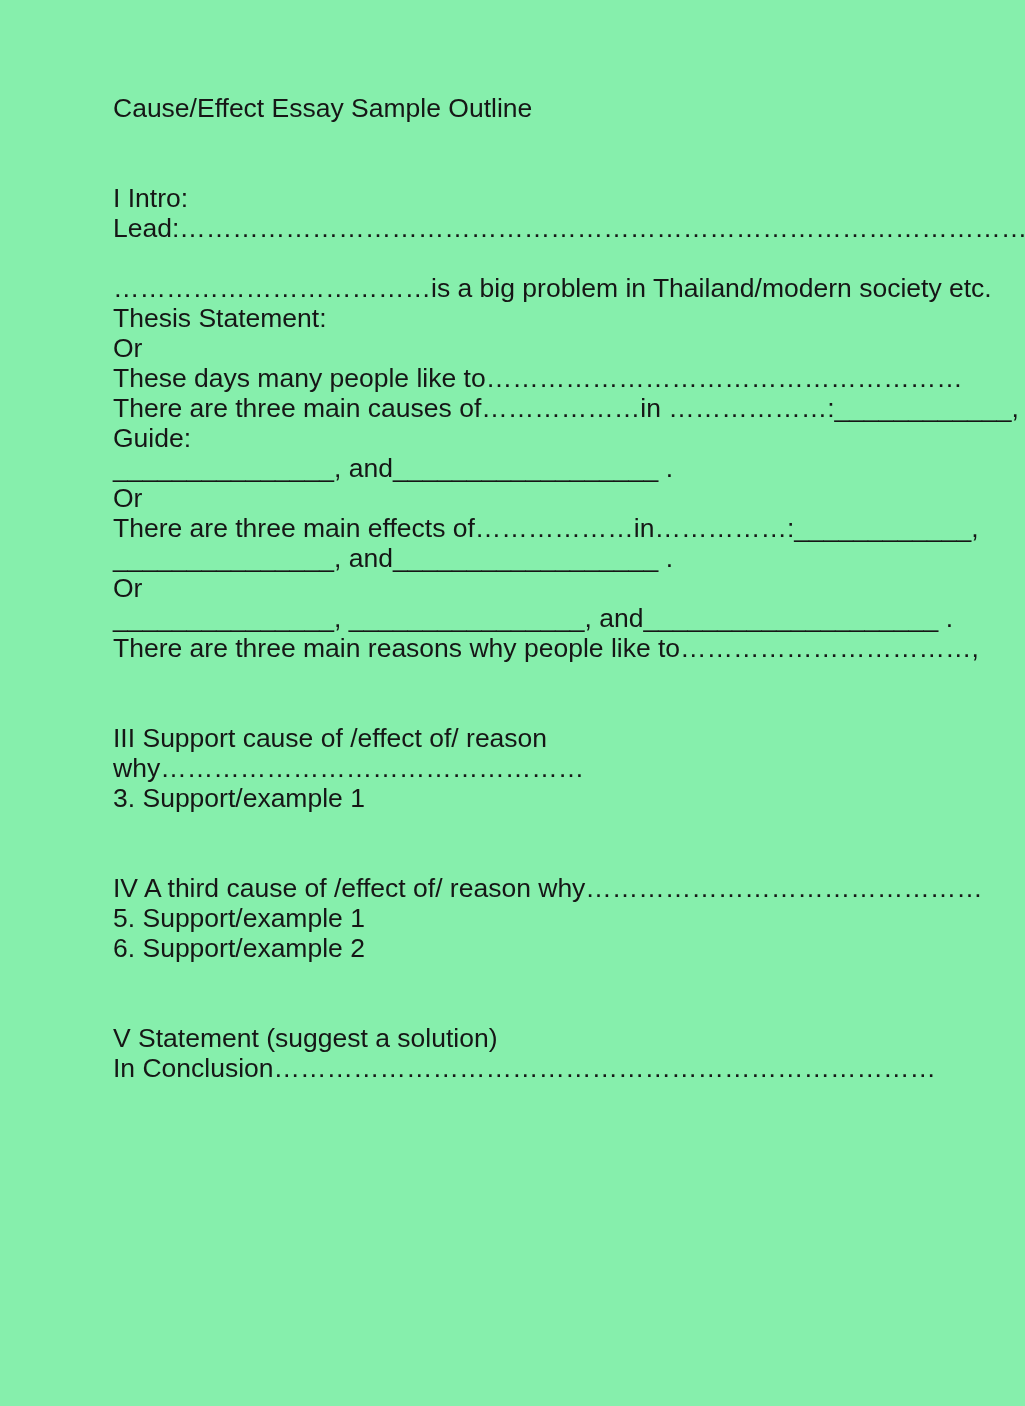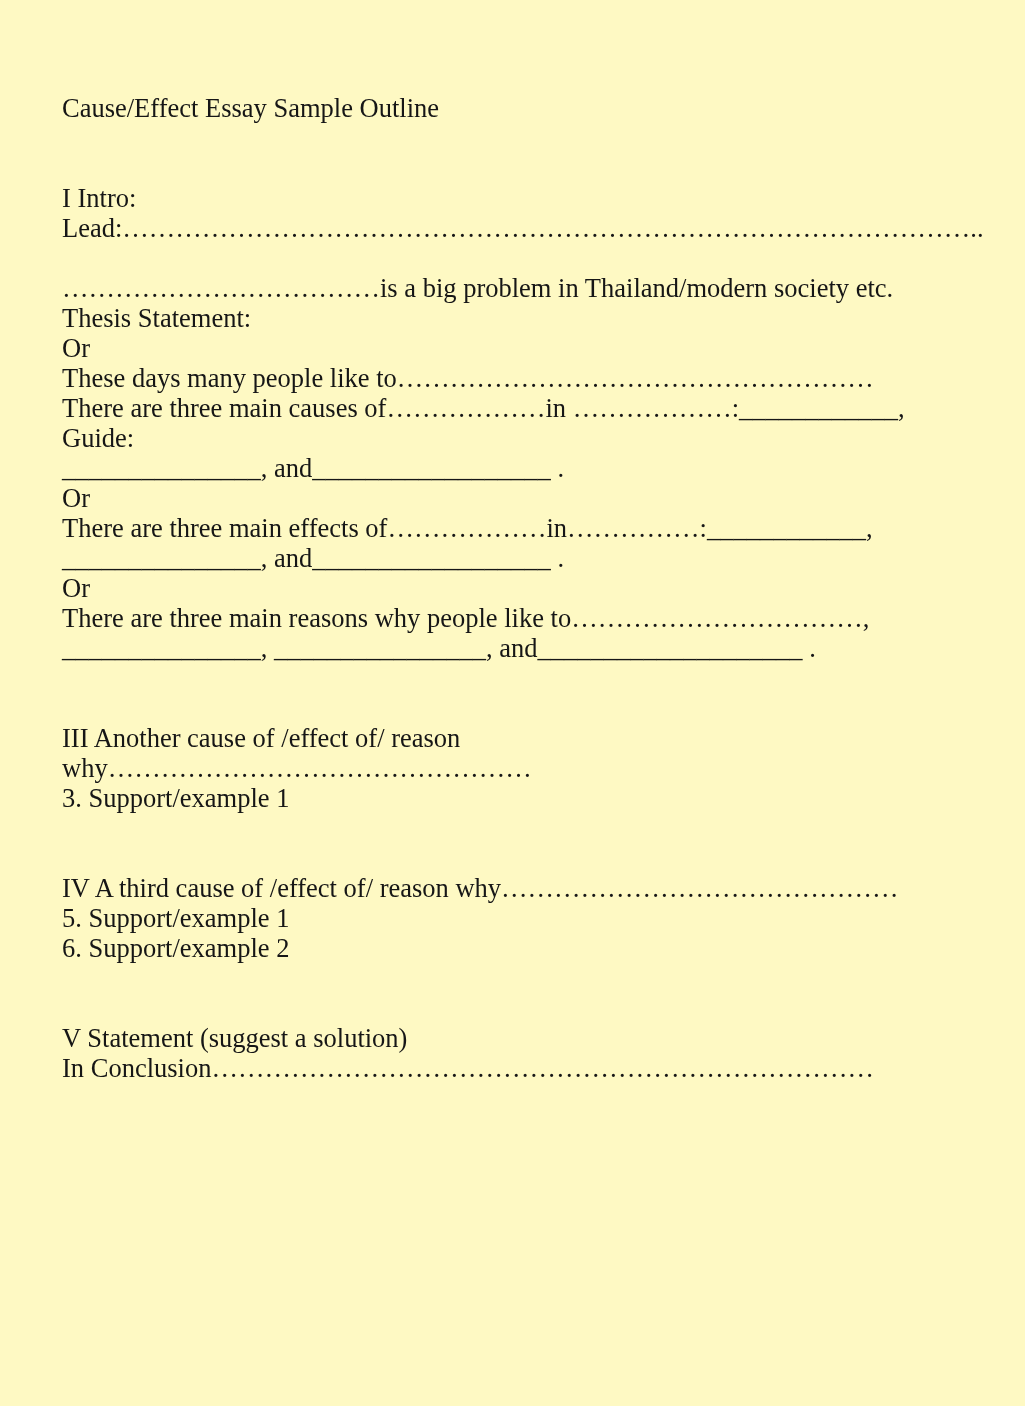--- a/index.html
+++ b/index.html
@@ -9,26 +9,26 @@
   }
   body {
     width: 1025px;
     height: 1406px;
     overflow: hidden;
   }
   .page {
     box-sizing: border-box;
     width: 1025px;
     height: 1406px;
-    padding: 93px 40px 0 62px;
-    font-family: Liberation Serif, serif;
+    padding: 93px 40px 0 113px;
+    font-family: Liberation Sans, sans-serif;
     font-size: 26.5px;
     line-height: 30px;
     color: #161616;
-    background: #fef9c3;
+    background: #86efac;
   }
   .line {
     white-space: nowrap;
     min-height: 30px;
   }
   h1.line {
     margin: 0;
     font-size: 26.5px;
     font-weight: normal;
   }
@@ -53,29 +53,29 @@
     <div class="line">Thesis Statement:</div>
     <div class="line">Or</div>
     <div class="line">These days many people like to………………………………………………</div>
     <div class="line">There are three main causes of………………in ………………:____________,</div>
     <div class="line">Guide:</div>
     <div class="line">_______________, and__________________ .</div>
     <div class="line">Or</div>
     <div class="line">There are three main effects of………………in……………:____________,</div>
     <div class="line">_______________, and__________________ .</div>
     <div class="line">Or</div>
+    <div class="line">_______________, ________________, and____________________ .</div>
     <div class="line">There are three main reasons why people like to……………………………,</div>
-    <div class="line">_______________, ________________, and____________________ .</div>
   </div>
 
   <div class="block gap-2">
   </div>
 
   <div class="block gap-2">
-    <div class="line">III Another cause of /effect of/ reason</div>
+    <div class="line">III Support cause of /effect of/ reason</div>
     <div class="line">why…………………………………………</div>
     <div class="line">3. Support/example 1</div>
   </div>
 
   <div class="block gap-2">
     <div class="line">IV A third cause of /effect of/ reason why………………………………………</div>
     <div class="line">5. Support/example 1</div>
     <div class="line">6. Support/example 2</div>
   </div>
 

